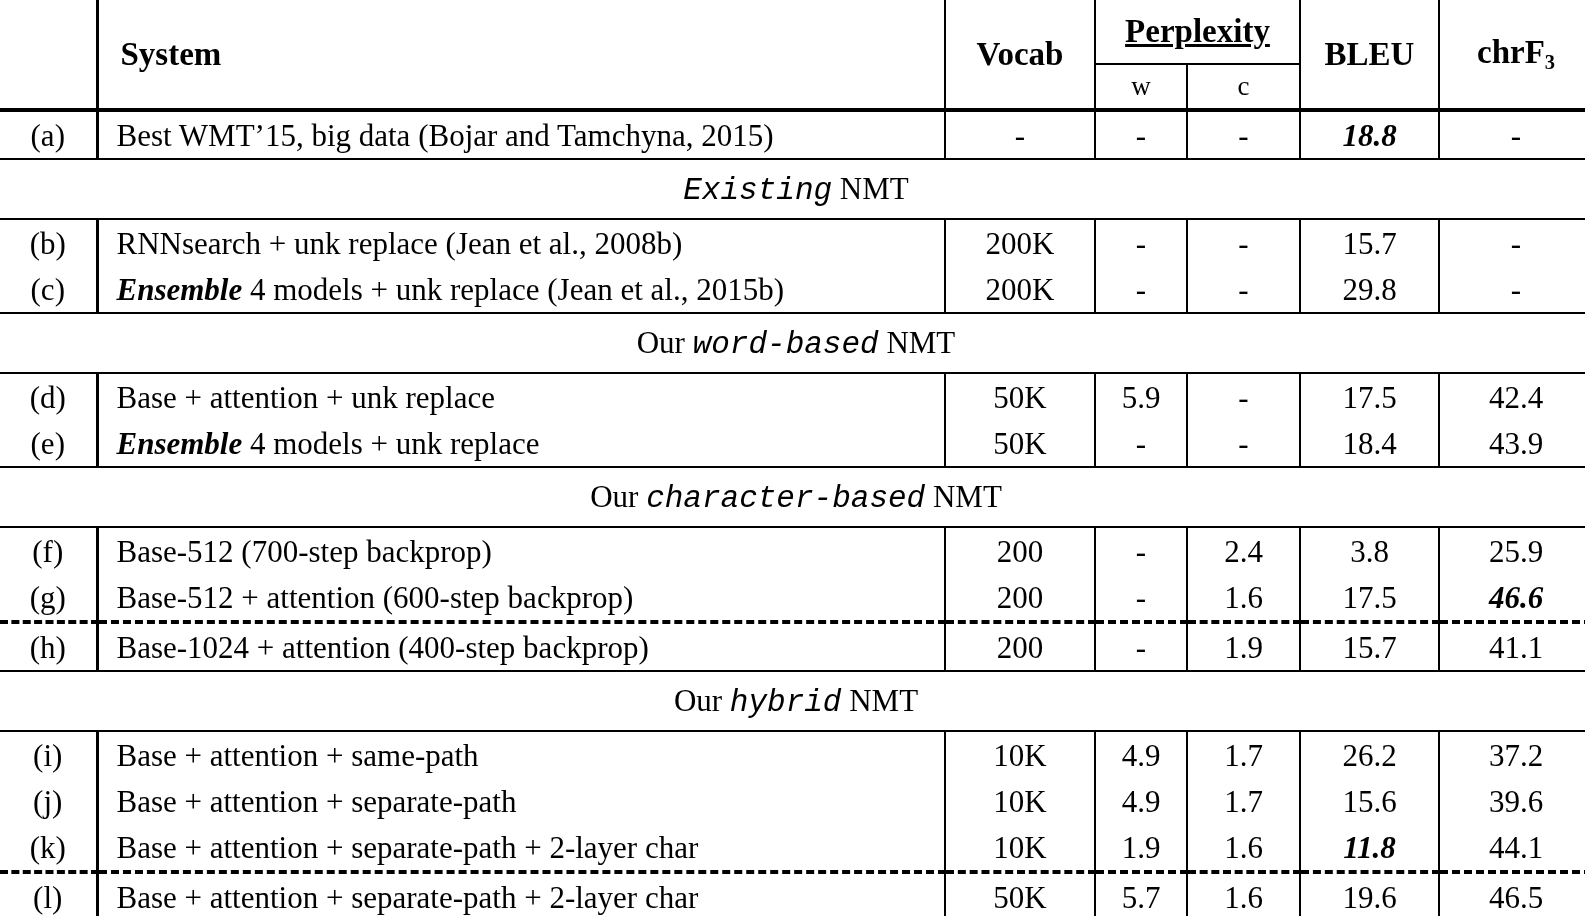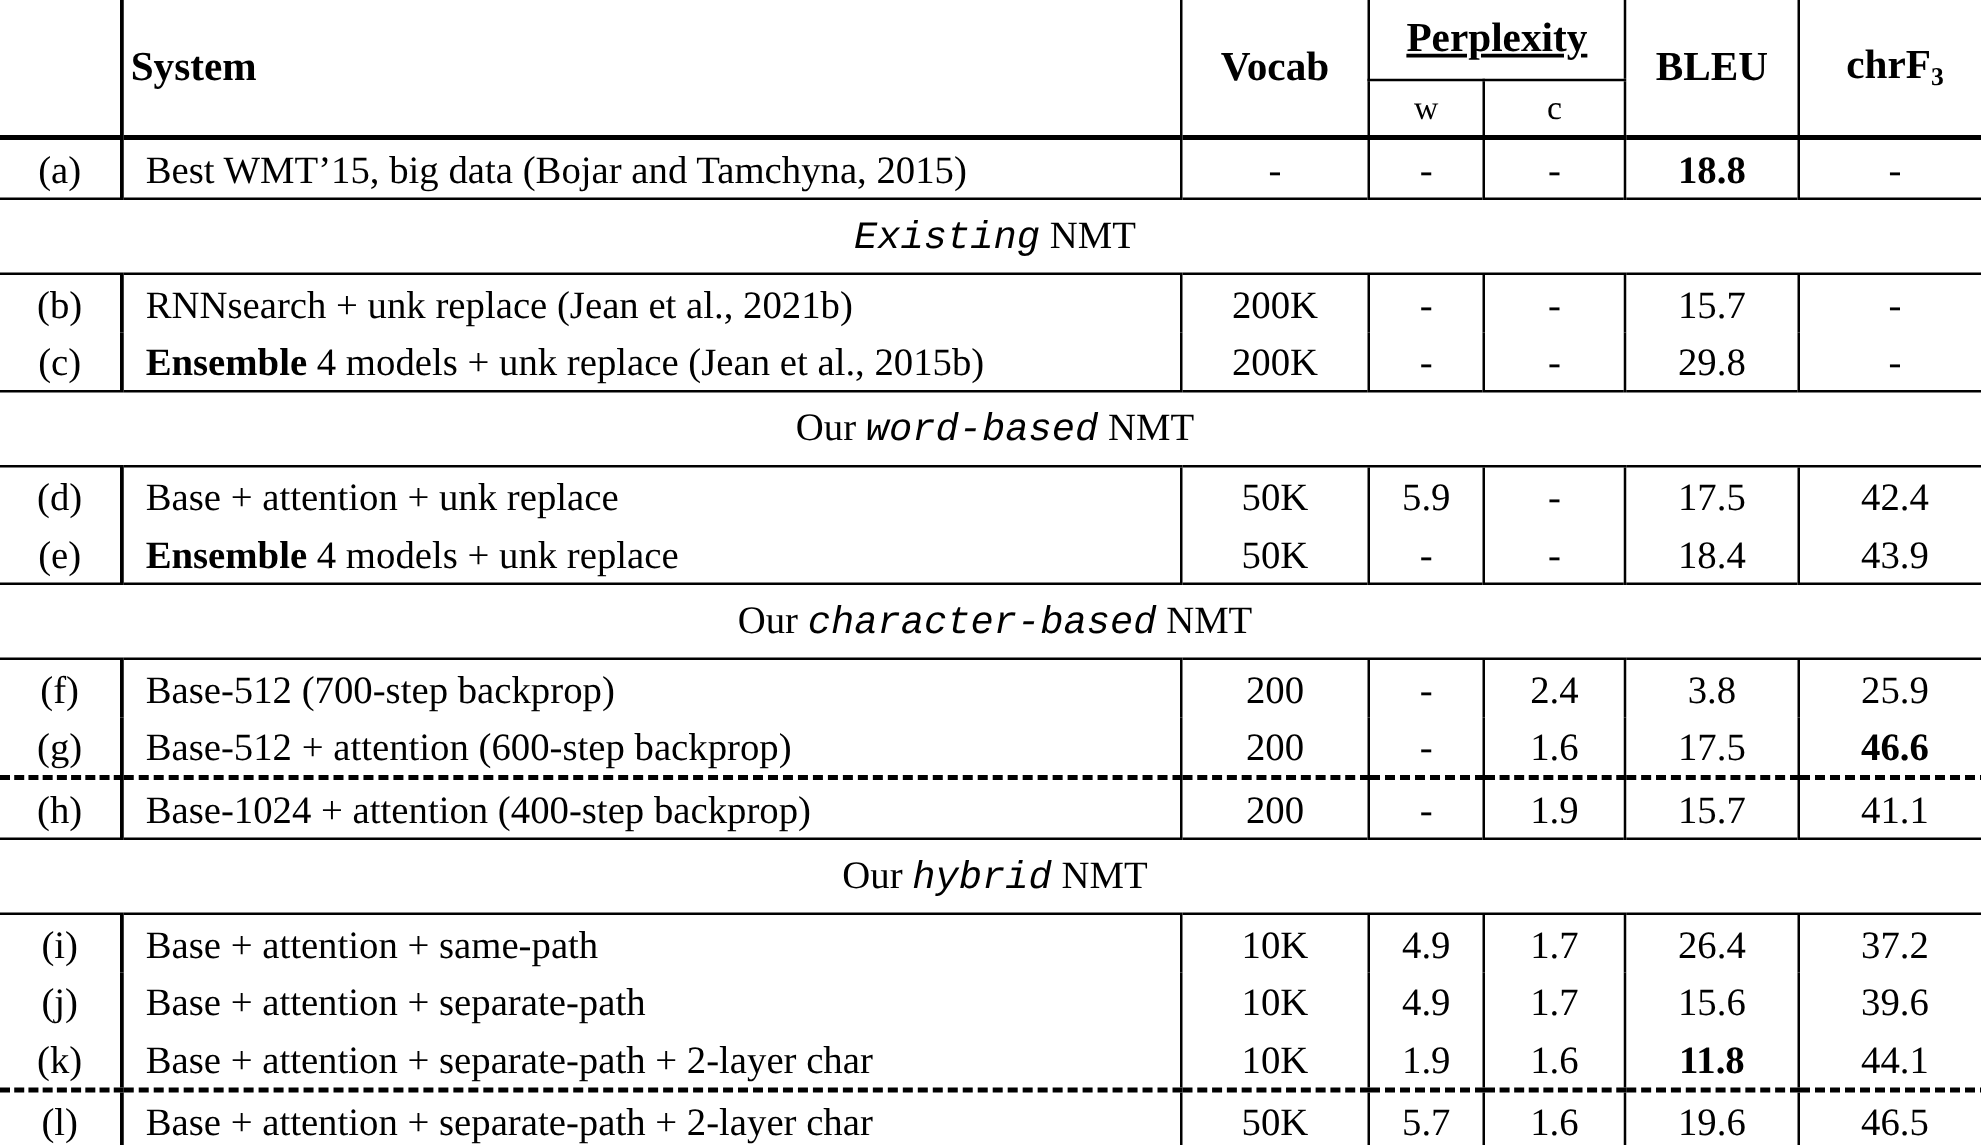--- a/index.html
+++ b/index.html
@@ -56,21 +56,21 @@
 
   
   td.section{
     text-align:center;
     font-size:31px;
     height:58px;
     padding-right:0px;
   }
 
   .it{font-style:italic;font-family:Liberation Mono, monospace;}
-  .bi{font-weight:bold;}
+  .bi{font-weight:bold;font-style:italic;}
   .hdr{font-weight:bold;font-size:33px;text-align:center;}
   .hdr-sub{font-size:27px;text-align:center;}
   sub{font-size:0.62em;vertical-align:-0.28em;}
 
   
   .hcell-top{height:64px;}
   .hcell-bot{height:44px;}
 </style>
 </head>
 <body>
@@ -83,21 +83,21 @@
         <col class="c-vocab">
     <col class="c-w">
         <col class="c-c">
         <col class="c-bleu">
         <col class="c-chrf">
   </colgroup>
 
   <tbody>
         <tr>
     <td class="hcell-top"></td>
-    <td class="hdr vl-thick" rowspan="2" style="text-align:left;padding-left:6px;">System</td>
+    <td class="hdr vl-thick" rowspan="2" style="text-align:left;padding-left:22px;">System</td>
     <td class="hdr vl" rowspan="2">Vocab</td>
     <td class="hdr vl" colspan="2" style="border-bottom:2px solid #000;text-decoration:underline;">Perplexity</td>
     <td class="hdr vl" rowspan="2">BLEU</td>
     <td class="hdr vl" rowspan="2"><span>chrF</span><sub>3</sub></td>
   </tr>
   <tr>
     <td class="hcell-bot"></td>
     <td class="hdr-sub vl">w</td>
     <td class="hdr-sub vl">c</td>
   </tr>
@@ -111,21 +111,21 @@
     <td class="cell num vl bi">18.8</td>
     <td class="cell num vl">-</td>
   </tr>
 
   <tr class="rule-thin">
     <td class="section" colspan="7"><span class="it">Existing</span><span> NMT</span></td>
   </tr>
 
   <tr class="rule-thin">
     <td class="cell lbl">(b)</td>
-    <td class="cell sys vl-thick"><span class="bi"></span><span>RNNsearch + unk replace (Jean et al., 2021b)</span></td>
+    <td class="cell sys vl-thick"><span class="bi"></span><span>RNNsearch + unk replace (Jean et al., 2008b)</span></td>
     <td class="cell num vl">200K</td>
     <td class="cell num vl">-</td>
     <td class="cell num vl">-</td>
     <td class="cell num vl">15.7</td>
     <td class="cell num vl">-</td>
   </tr>
 
   <tr>
     <td class="cell lbl">(c)</td>
     <td class="cell sys vl-thick"><span class="bi">Ensemble</span><span> 4 models + unk replace (Jean et al., 2015b)</span></td>
@@ -197,21 +197,21 @@
   <tr class="rule-thin">
     <td class="section" colspan="7"><span>Our </span><span class="it">hybrid</span><span> NMT</span></td>
   </tr>
 
   <tr class="rule-thin">
     <td class="cell lbl">(i)</td>
     <td class="cell sys vl-thick"><span class="bi"></span><span>Base + attention + same-path</span></td>
     <td class="cell num vl">10K</td>
     <td class="cell num vl">4.9</td>
     <td class="cell num vl">1.7</td>
-    <td class="cell num vl">26.4</td>
+    <td class="cell num vl">26.2</td>
     <td class="cell num vl">37.2</td>
   </tr>
 
   <tr>
     <td class="cell lbl">(j)</td>
     <td class="cell sys vl-thick"><span class="bi"></span><span>Base + attention + separate-path</span></td>
     <td class="cell num vl">10K</td>
     <td class="cell num vl">4.9</td>
     <td class="cell num vl">1.7</td>
     <td class="cell num vl">15.6</td>

